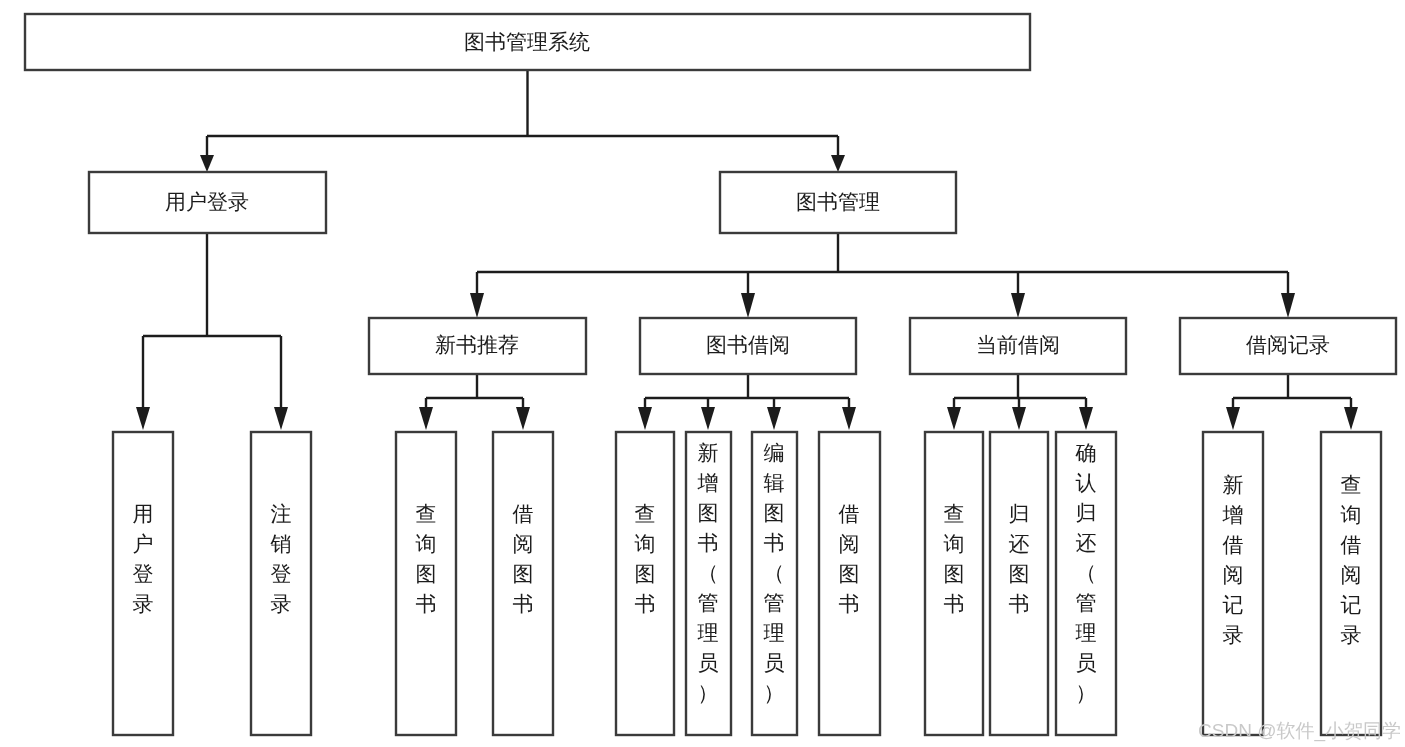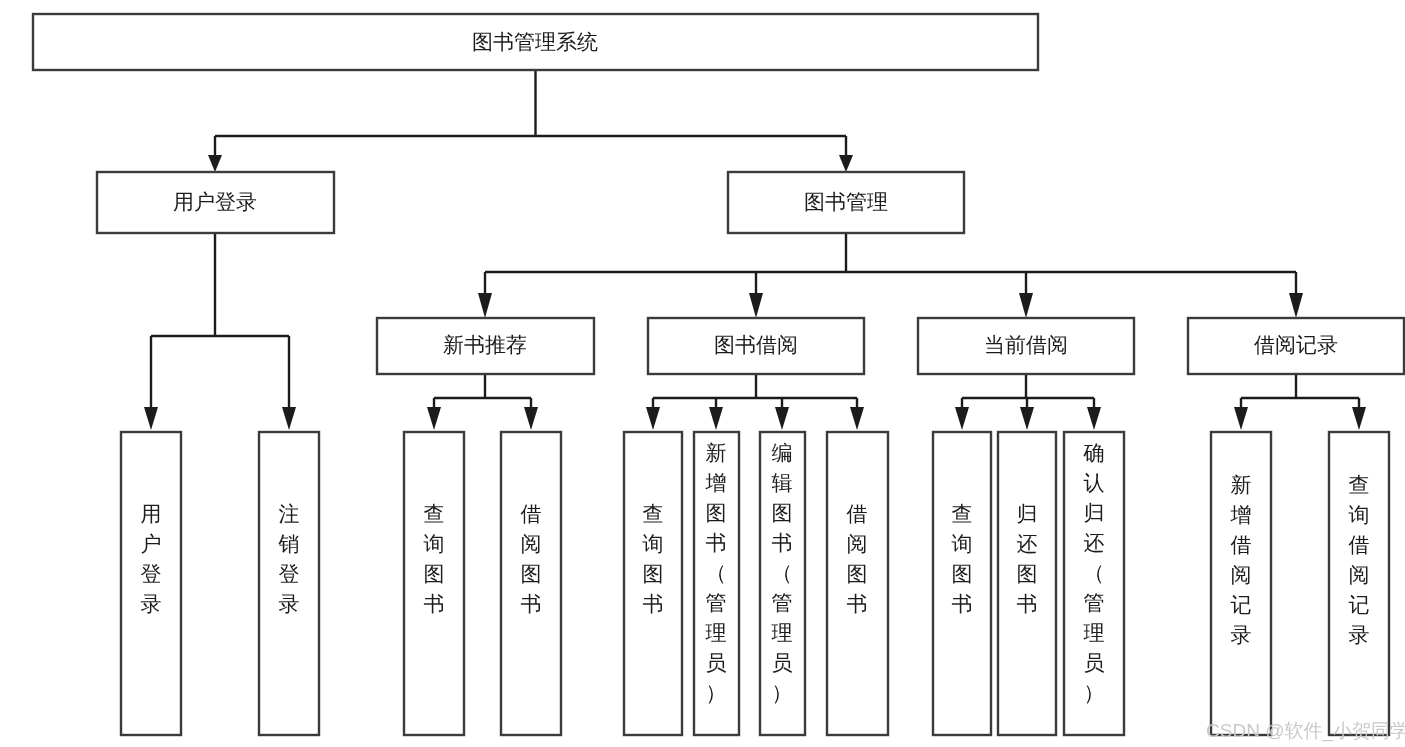--- a/index.html
+++ b/index.html
@@ -9,21 +9,21 @@
   }
   body {
     width: 1405px;
     height: 747px;
     font-family: "Liberation Sans", "DejaVu Sans", sans-serif;
     overflow: hidden;
     position: relative;
   }
   #diagram-root {
     position: absolute;
-    left: 16px;
+    left: 8px;
     top: 0;
     width: 1345px;
     height: 747px;
   }
   svg.flow {
     display: block;
     width: 1405px;
     height: 747px;
   }
   .node-rect {

